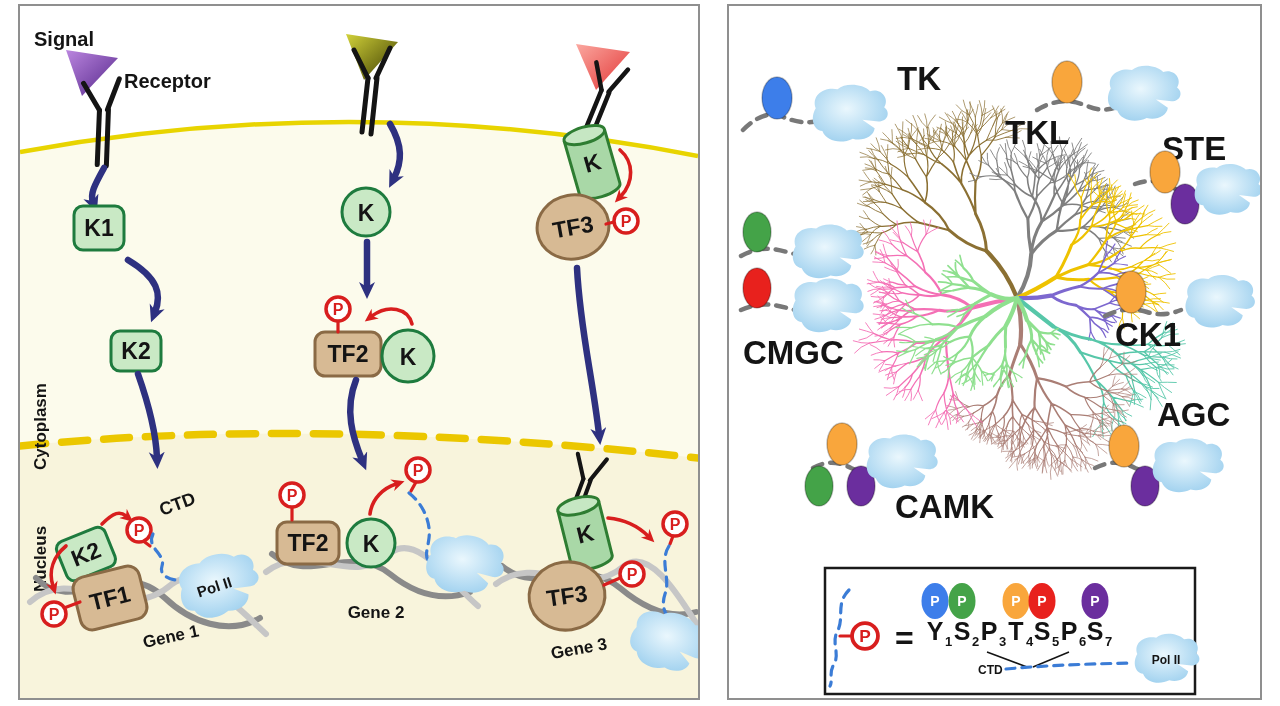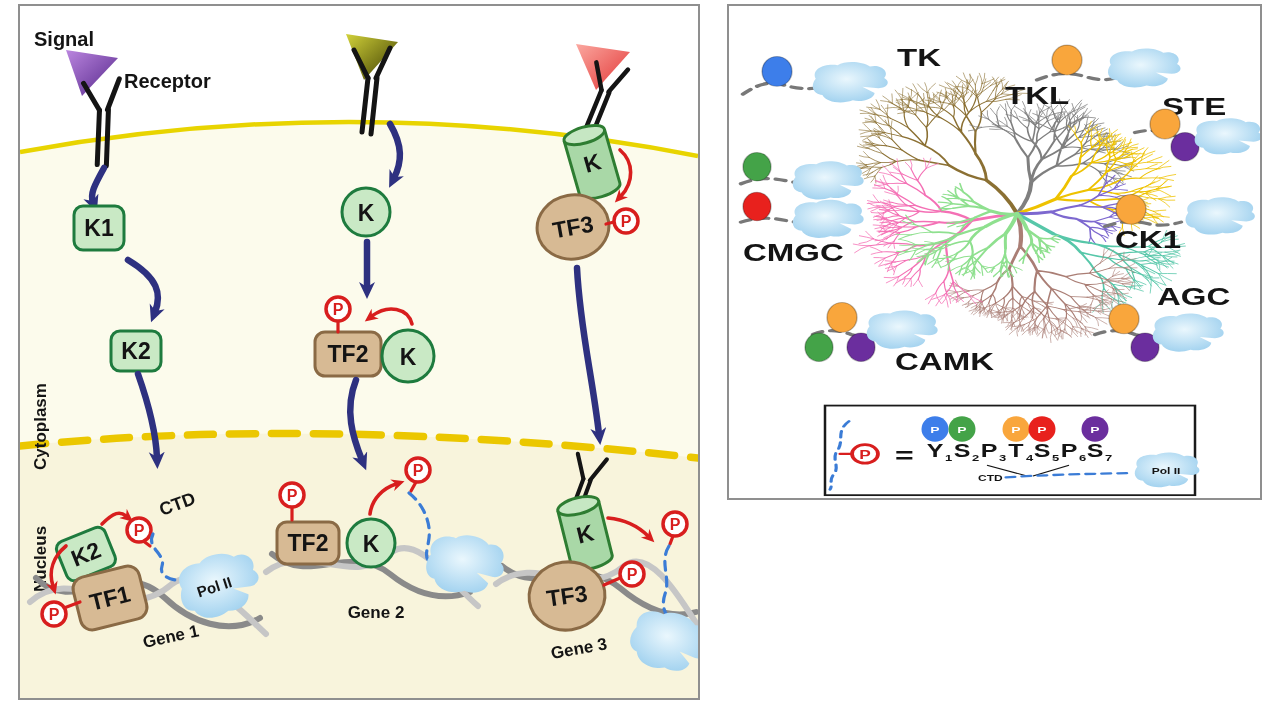--- a/index.html
+++ b/index.html
@@ -2,21 +2,21 @@
 <html><head>
 <meta charset="utf-8">
 <style>
   html,body{margin:0;padding:0;}
   body{
     width:1280px;height:706px;position:relative;background:#ffffff;
     font-family:"Liberation Sans",sans-serif;overflow:hidden;
   }
   .panel{position:absolute;background:#ffffff;border:2px solid #8f8f8f;box-sizing:border-box;}
   #leftPanel{left:18px;top:4px;width:682px;height:696px;}
-  #rightPanel{left:727px;top:4px;width:535px;height:496px;}
+  #rightPanel{left:727px;top:4px;width:535px;height:696px;}
   svg{display:block;width:100%;height:100%;}
   text{font-family:"Liberation Sans",sans-serif;font-weight:bold;fill:#141414;}
   .lblBig{font-size:20px;}
   .lblSide{font-size:17px;}
   .node{font-size:23px;}
   .gene{font-size:17px;}
   .famLabel{font-size:33px;}
   .resLetter{font-size:25px;}
   .resIdx{font-size:13px;}
   .ovalP{font-size:14px;fill:#ffffff;}

